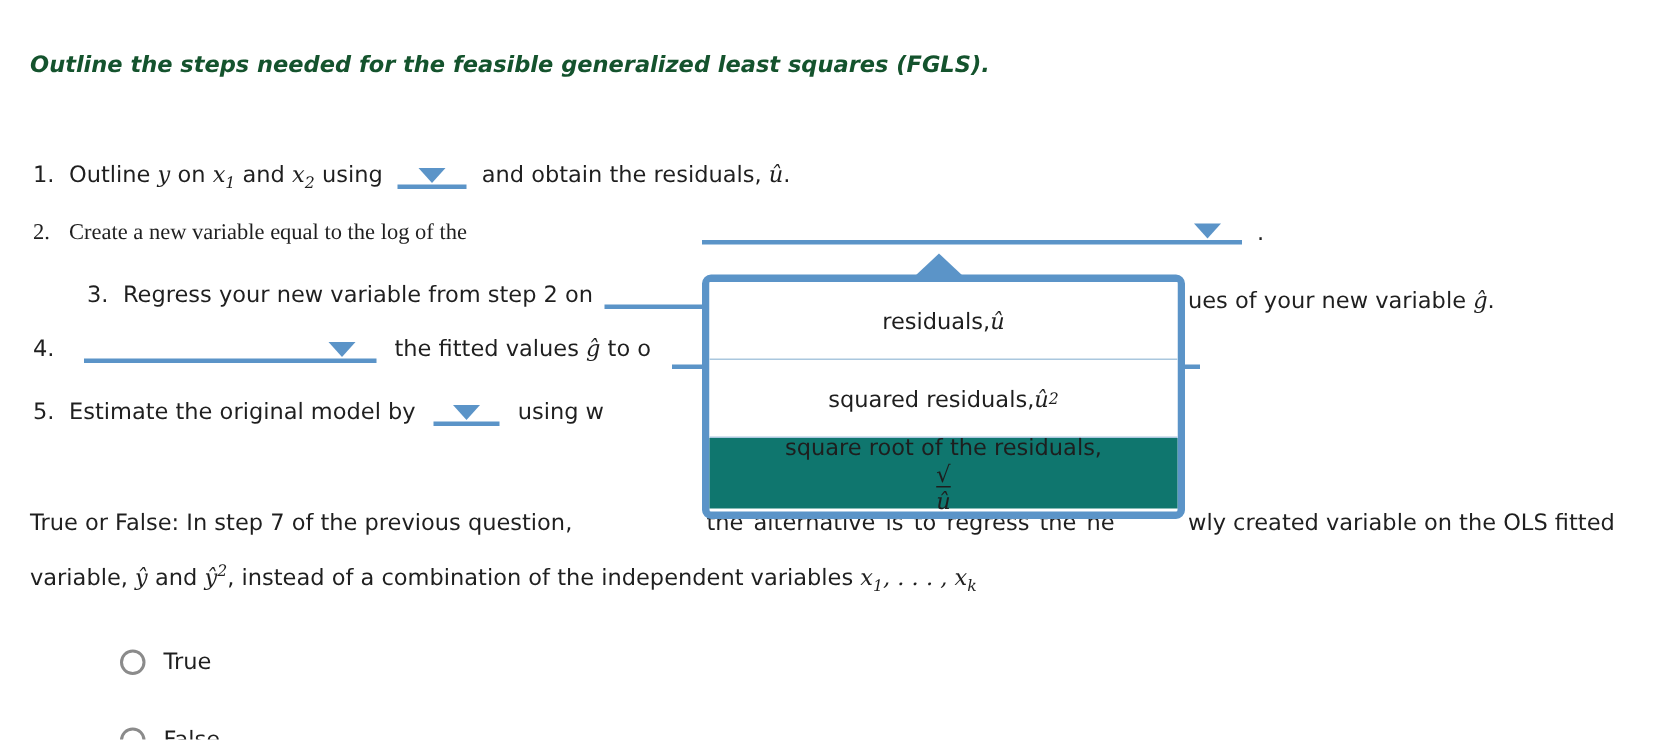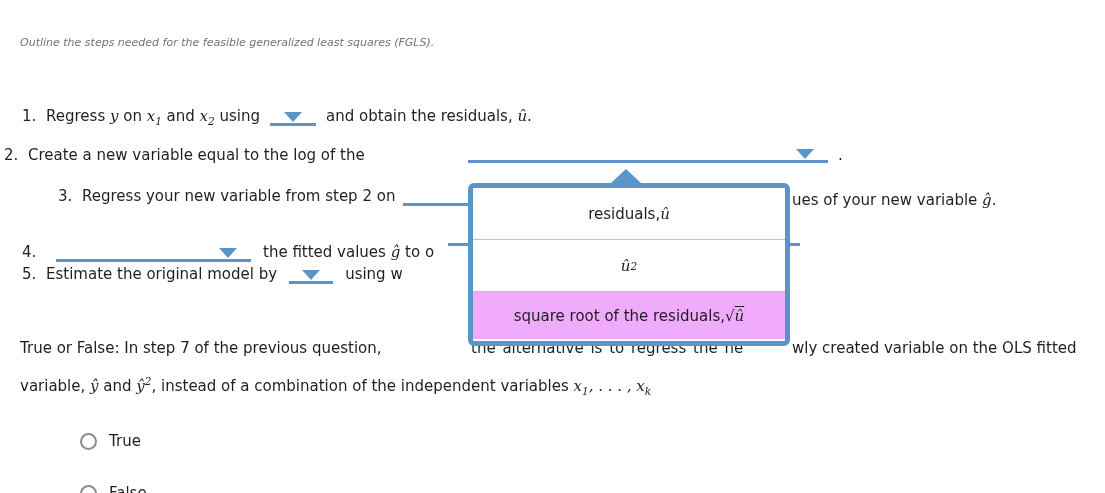--- a/index.html
+++ b/index.html
@@ -7,21 +7,21 @@
   html,body { margin:0; padding:0; }
   body {
     position: relative;
     width: 1105px; height: 493px;
     background: #ffffff;
     overflow: hidden;
     font-family: "DejaVu Sans", "Liberation Sans", sans-serif;
     color: #1f1f1f;
   }
   .row { position:absolute; white-space:nowrap; font-size:15px; line-height:20px; }
-  .title { font-style: italic; font-size:11px; color:#737373; }
+  .title { font-style: italic; font-size:15px; color:#14532d;font-weight:bold; }
   .num { display:inline-block; width:24px; }
   .m { font-family:"DejaVu Serif", "Liberation Serif", serif; font-style:italic; }
   sub, sup { font-size:10.5px; font-family:"DejaVu Serif", serif; font-style:italic; }
   sup { vertical-align: 6px; }
   .ol { text-decoration: overline; }
 
   
   .dd {
     display:inline-block; position:relative;
     border-bottom:3px solid var(--blue);
@@ -56,21 +56,21 @@
     background:#fff;
     border:5px solid var(--blue);
     border-radius:6px;
   }
   .opt {
     height:52px; display:flex; align-items:center; justify-content:center;
     font-size:15px; color:#1e1e1e; cursor:pointer;
     border-bottom:1px solid #aac7de;
     background:#fff;
   }
-  .opt.hl { height:47px; border-bottom:none; background:#f0abfc; }
+  .opt.hl { height:47px; border-bottom:none; background:#0f766e;flex-direction:column; }
 
   
   .under { z-index:1; }
   .seg2 { word-spacing:2px; }
 
   
   .radio-row { position:absolute; font-size:15px; cursor:pointer; }
   .radio-circle {
     display:inline-block; width:17px; height:17px;
     border:2px solid #8b8b8b; border-radius:50%;
@@ -81,40 +81,40 @@
 </head>
 <body>
 
 
 
 
 <div class="row title" style="left:20px; top:33px;">Outline the steps needed for the feasible generalized least squares (FGLS).</div>
 
 
 <div class="row" style="left:22px; top:106px;">
-  <span class="num">1.</span><span>Regress </span><span class="m">y</span><span> on </span><span class="m">x</span><sub>1</sub><span> and </span><span class="m">x</span><sub>2</sub><span> using</span><span class="dd dd-center" style="width:46px; margin:0 10px;"><span class="caret"></span></span><span>and obtain the residuals, </span><span class="m">û</span><span>.</span>
+  <span class="num">1.</span><span>Outline </span><span class="m">y</span><span> on </span><span class="m">x</span><sub>1</sub><span> and </span><span class="m">x</span><sub>2</sub><span> using</span><span class="dd dd-center" style="width:46px; margin:0 10px;"><span class="caret"></span></span><span>and obtain the residuals, </span><span class="m">û</span><span>.</span>
 </div>
 
 
-<div class="row" style="left:4px; top:145px;">
+<div class="row" style="left:22px; top:145px;font-family:Liberation Serif, serif;">
   <span class="num">2.</span><span>Create a new variable equal to the log of the</span>
 </div>
 <div class="dd dd-right row" style="left:468px; top:143px; width:360px;"><span class="caret"></span></div>
 <div class="row" style="left:838px; top:145px;">.</div>
 
 
 <div class="row" style="left:22px; top:186px;margin-left:36px;">
   <span class="num">3.</span><span>Regress your new variable from step 2 on</span><span class="blank" style="width:345px; margin-left:8px;"></span>
 </div>
 <div class="row" style="left:792px; top:190px;">
   <span>ues of your new variable </span><span class="m">ĝ</span><span>.</span>
 </div>
 
 
-<div class="row" style="left:22px; top:242px;">
+<div class="row" style="left:22px; top:222px;">
   <span class="num">4.</span><span class="dd dd-right" style="width:195px; margin:0 12px 0 10px;"><span class="caret"></span></span><span>the fitted values </span><span class="m">ĝ</span><span> to o</span>
 </div>
 
 <div class="tick" style="left:448px; top:243px; width:352px;"></div>
 
 
 <div class="row" style="left:22px; top:264px;">
   <span class="num">5.</span><span>Estimate the original model by</span><span class="dd dd-center" style="width:44px; margin:0 12px;"><span class="caret"></span></span><span>using w</span>
 </div>
 
@@ -129,20 +129,21 @@
 </div>
 
 
 <div class="popup-arrow"></div>
 <div class="popup">
   <div class="opt">
     <span>residuals, </span>
       <span class="m">û</span>
   </div>
   <div class="opt">
+    <span>squared residuals, </span>
       <span class="m">û</span>
       <sup>2</sup>
   </div>
   <div class="opt hl">
     <span>square root of the residuals, </span>
       <span class="m">√</span>
       <span class="m ol">û</span>
   </div>
 </div>
 

